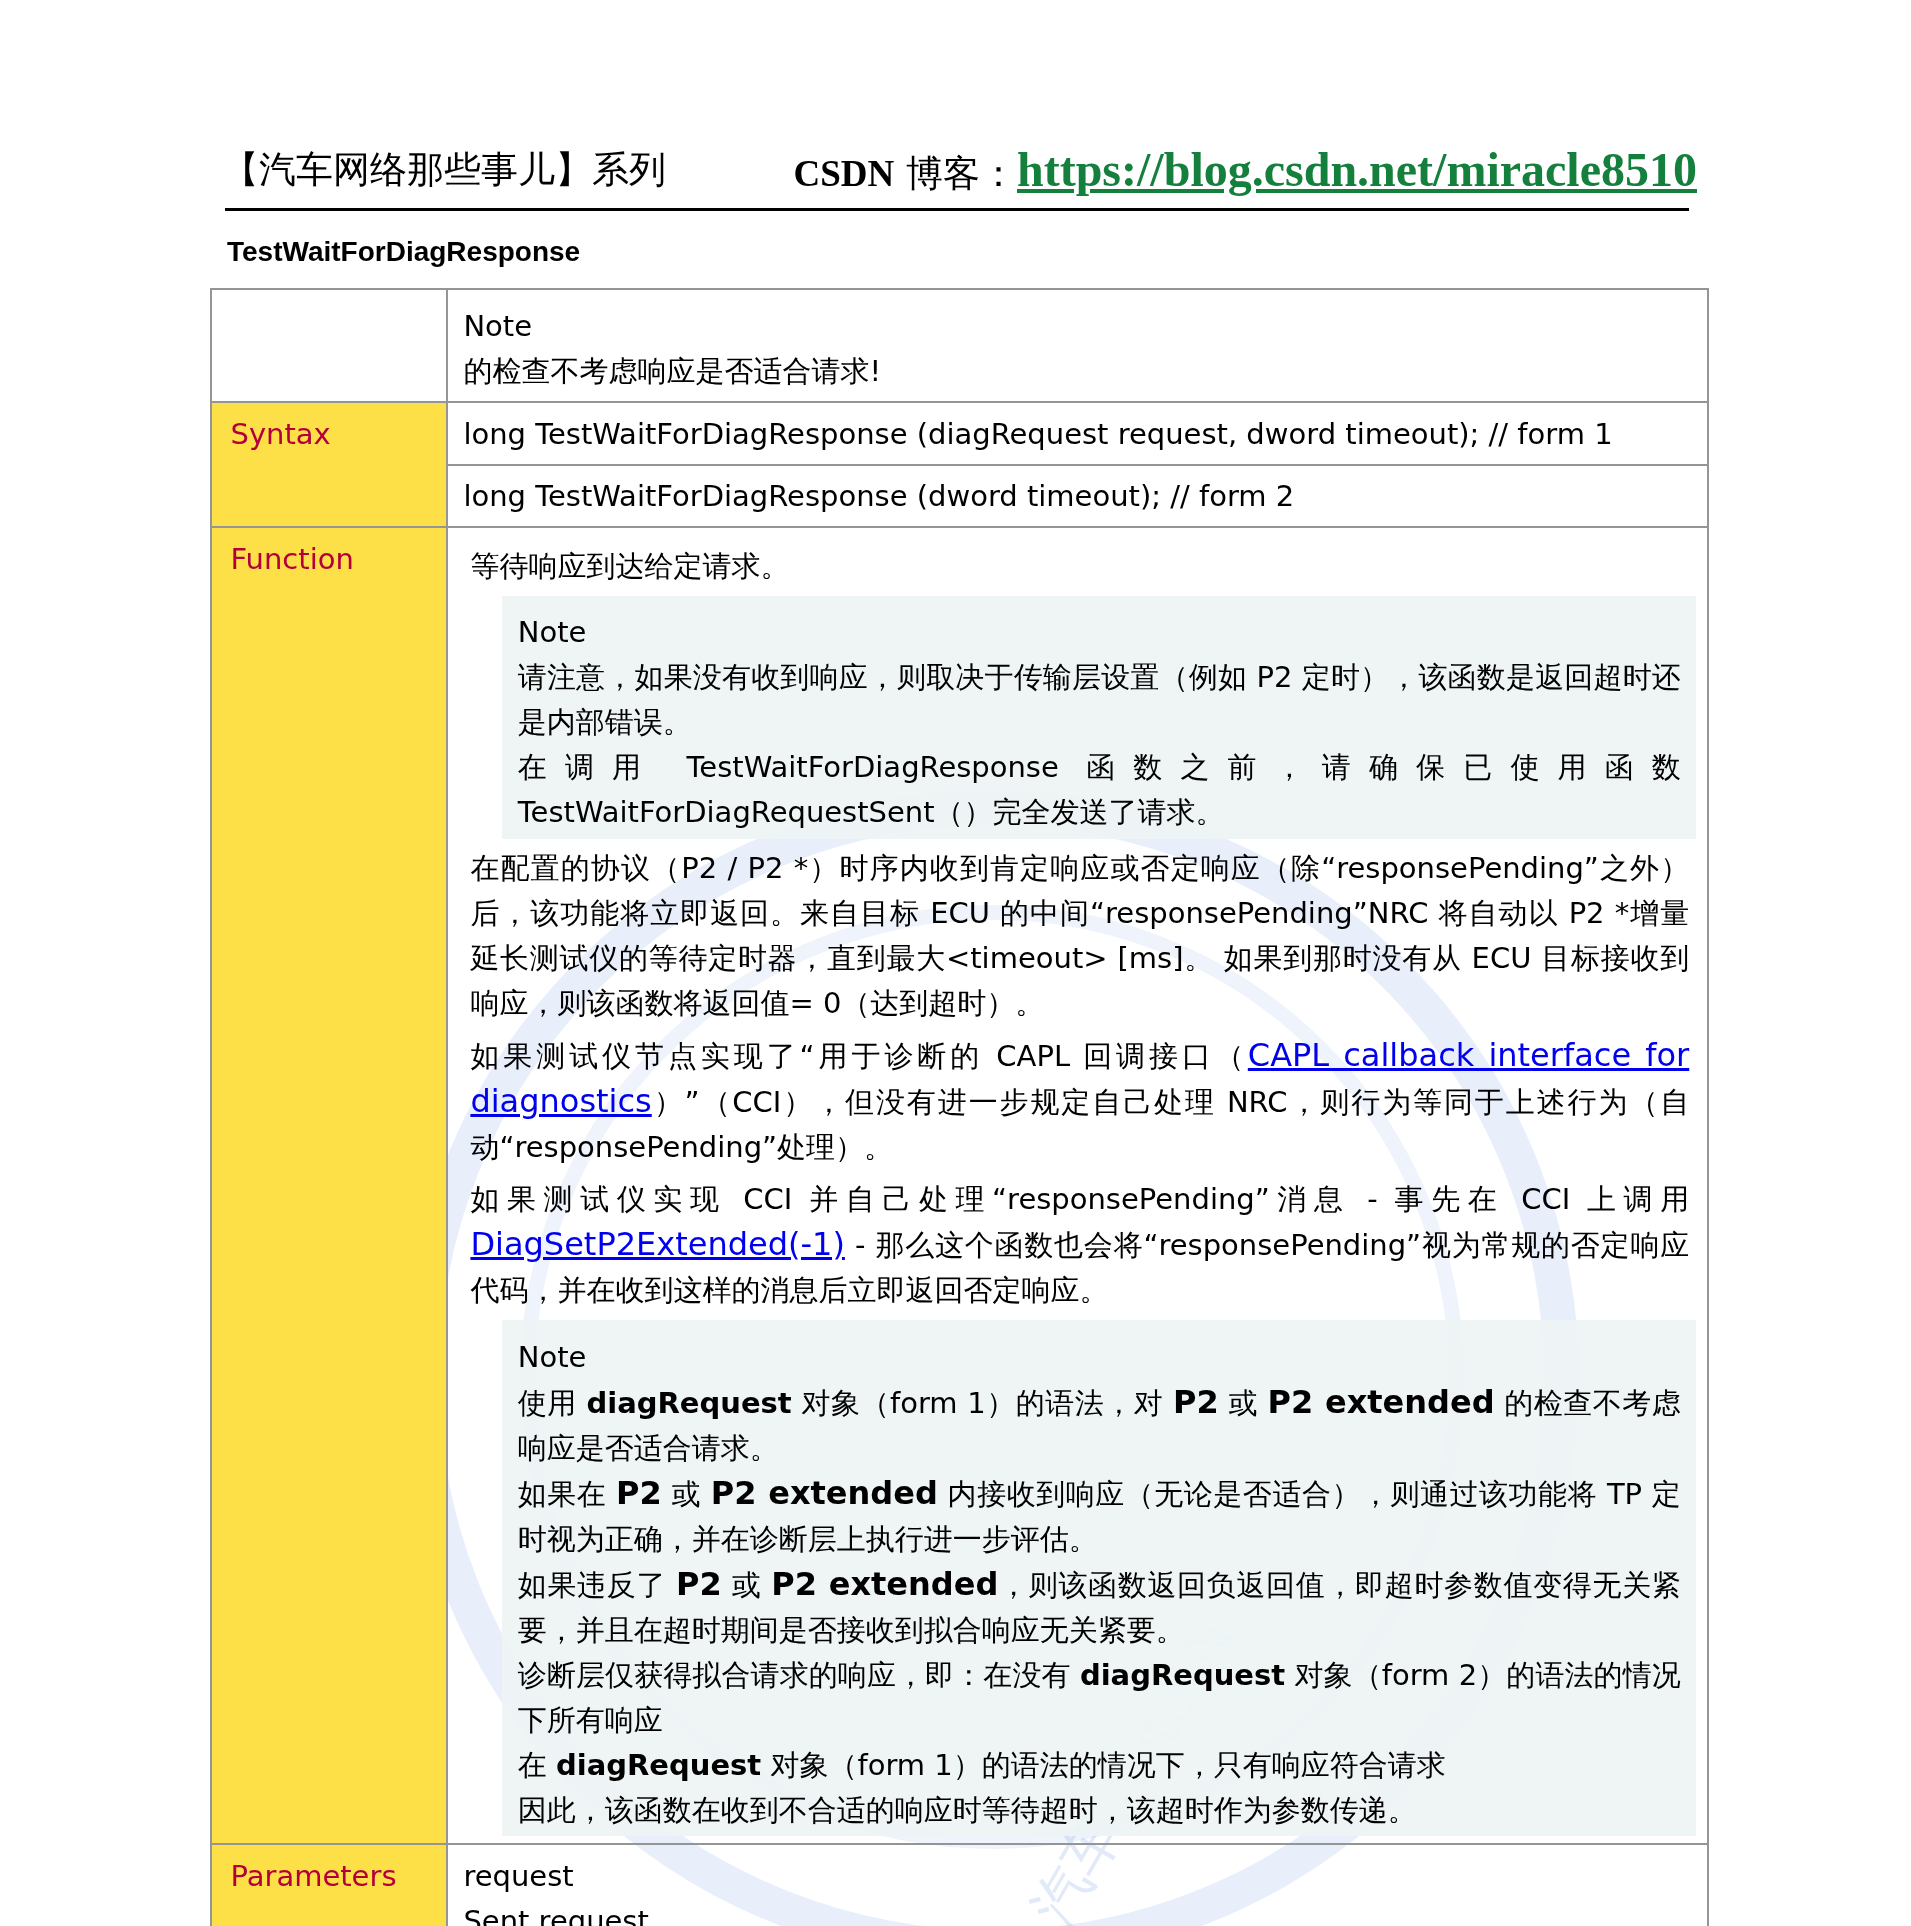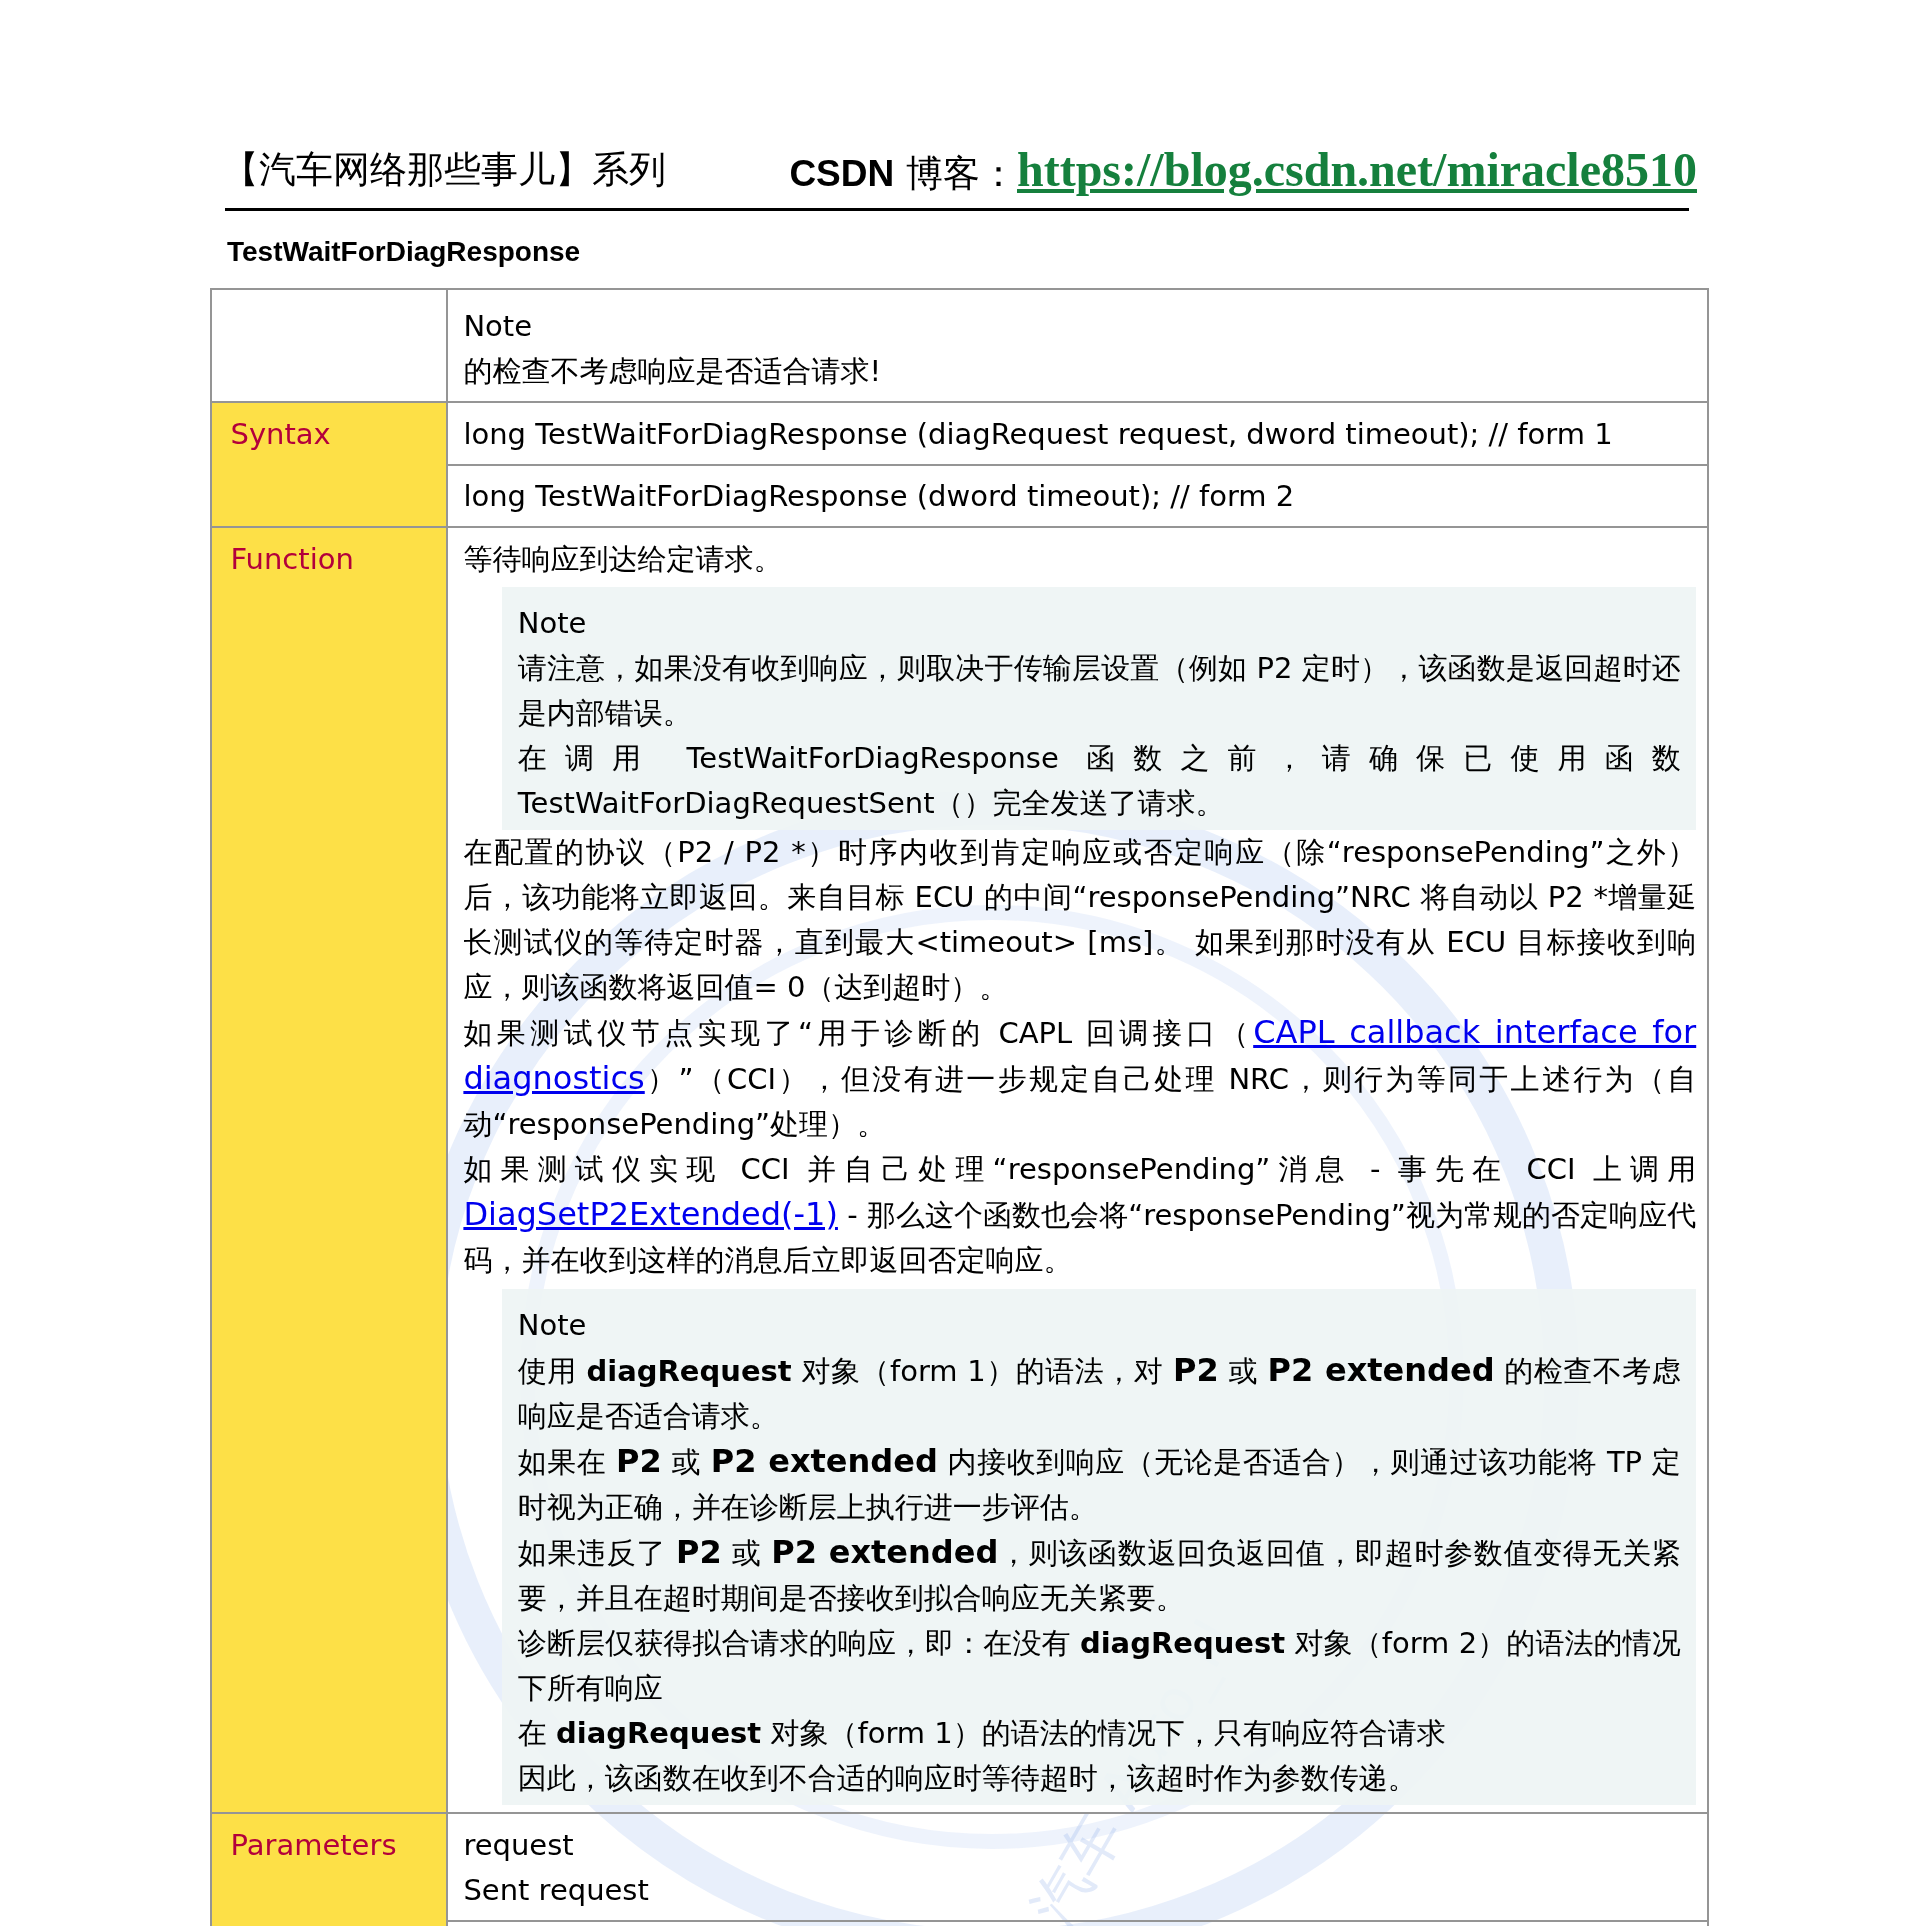--- a/index.html
+++ b/index.html
@@ -12,39 +12,39 @@
     border-radius:50%;border:35px solid rgba(150,180,235,0.22);box-sizing:border-box;pointer-events:none;}
   .watermark-inner{position:absolute;left:520px;top:905px;width:944px;height:944px;
     border-radius:50%;border:15.4px solid rgba(150,180,235,0.16);box-sizing:border-box;pointer-events:none;}
   .watermark-text{position:absolute;left:963px;top:1734px;font-size:58px;color:rgba(150,180,235,0.28);
     transform:rotate(-60deg);font-family:"DejaVu Sans",sans-serif;pointer-events:none;}
 
   
   .header{position:absolute;left:222px;top:143px;width:1475px;height:65px;}
   .header-left{position:absolute;left:0;top:0;font-size:37px;line-height:54px;font-family:"DejaVu Sans",sans-serif;}
   .header-right{position:absolute;right:0;top:0;font-size:37px;line-height:54px;white-space:nowrap;}
-  .header-right .csdn{font-weight:bold;font-family:Liberation Sans, sans-serif;}
+  .header-right .csdn{font-weight:bold;font-family:Liberation Serif, serif;}
   .header-right a{color:#15803d;text-decoration:underline;font-family:"Liberation Serif",serif;font-weight:bold;font-size:48px;}
   .header-rule{position:absolute;left:225px;top:208px;width:1464px;height:3.1px;background:#000;}
 
   .doc-title{position:absolute;left:227px;top:223px;font-size:28px;font-weight:bold;
     font-family:"Liberation Sans",sans-serif;line-height:58px;}
 
   
   .ref-table{position:absolute;left:210px;top:288px;width:1499px;border-collapse:collapse;table-layout:fixed;
     font-family:"DejaVu Sans",sans-serif;font-size:29px;line-height:45px;}
   .ref-table td{border:2.7px solid #959595;vertical-align:top;padding:8.5px 10.8px 7px 15.4px;}
   .ref-table td.label{width:208px;background:#fde047;color:#b3003b;padding-left:18.5px;}
   .ref-table td.label.blank{background:#ffffff;}
   .ref-table td.content{background:transparent;}
   .ref-table td.content.span-pad{padding-top:14px;}
 
   .note-box{background:rgba(238,244,244,0.92);margin:5.4px 0 0 39px;padding:14.6px 15.4px 3.9px 15.4px;}
   .note-box p{margin:0;}
-  .para{margin:0;text-align:justify;}
+  .para{margin:7px;text-align:justify;}
   .link{color:#0000ee;text-decoration:underline;font-size:32px;}
   b{font-weight:bold;margin-top:36px;}
   .b-lg{font-weight:bold;font-size:32px;}
 </style>
 </head>
 <body>
 
 <div class="page">
 
   <div class="watermark"></div>

